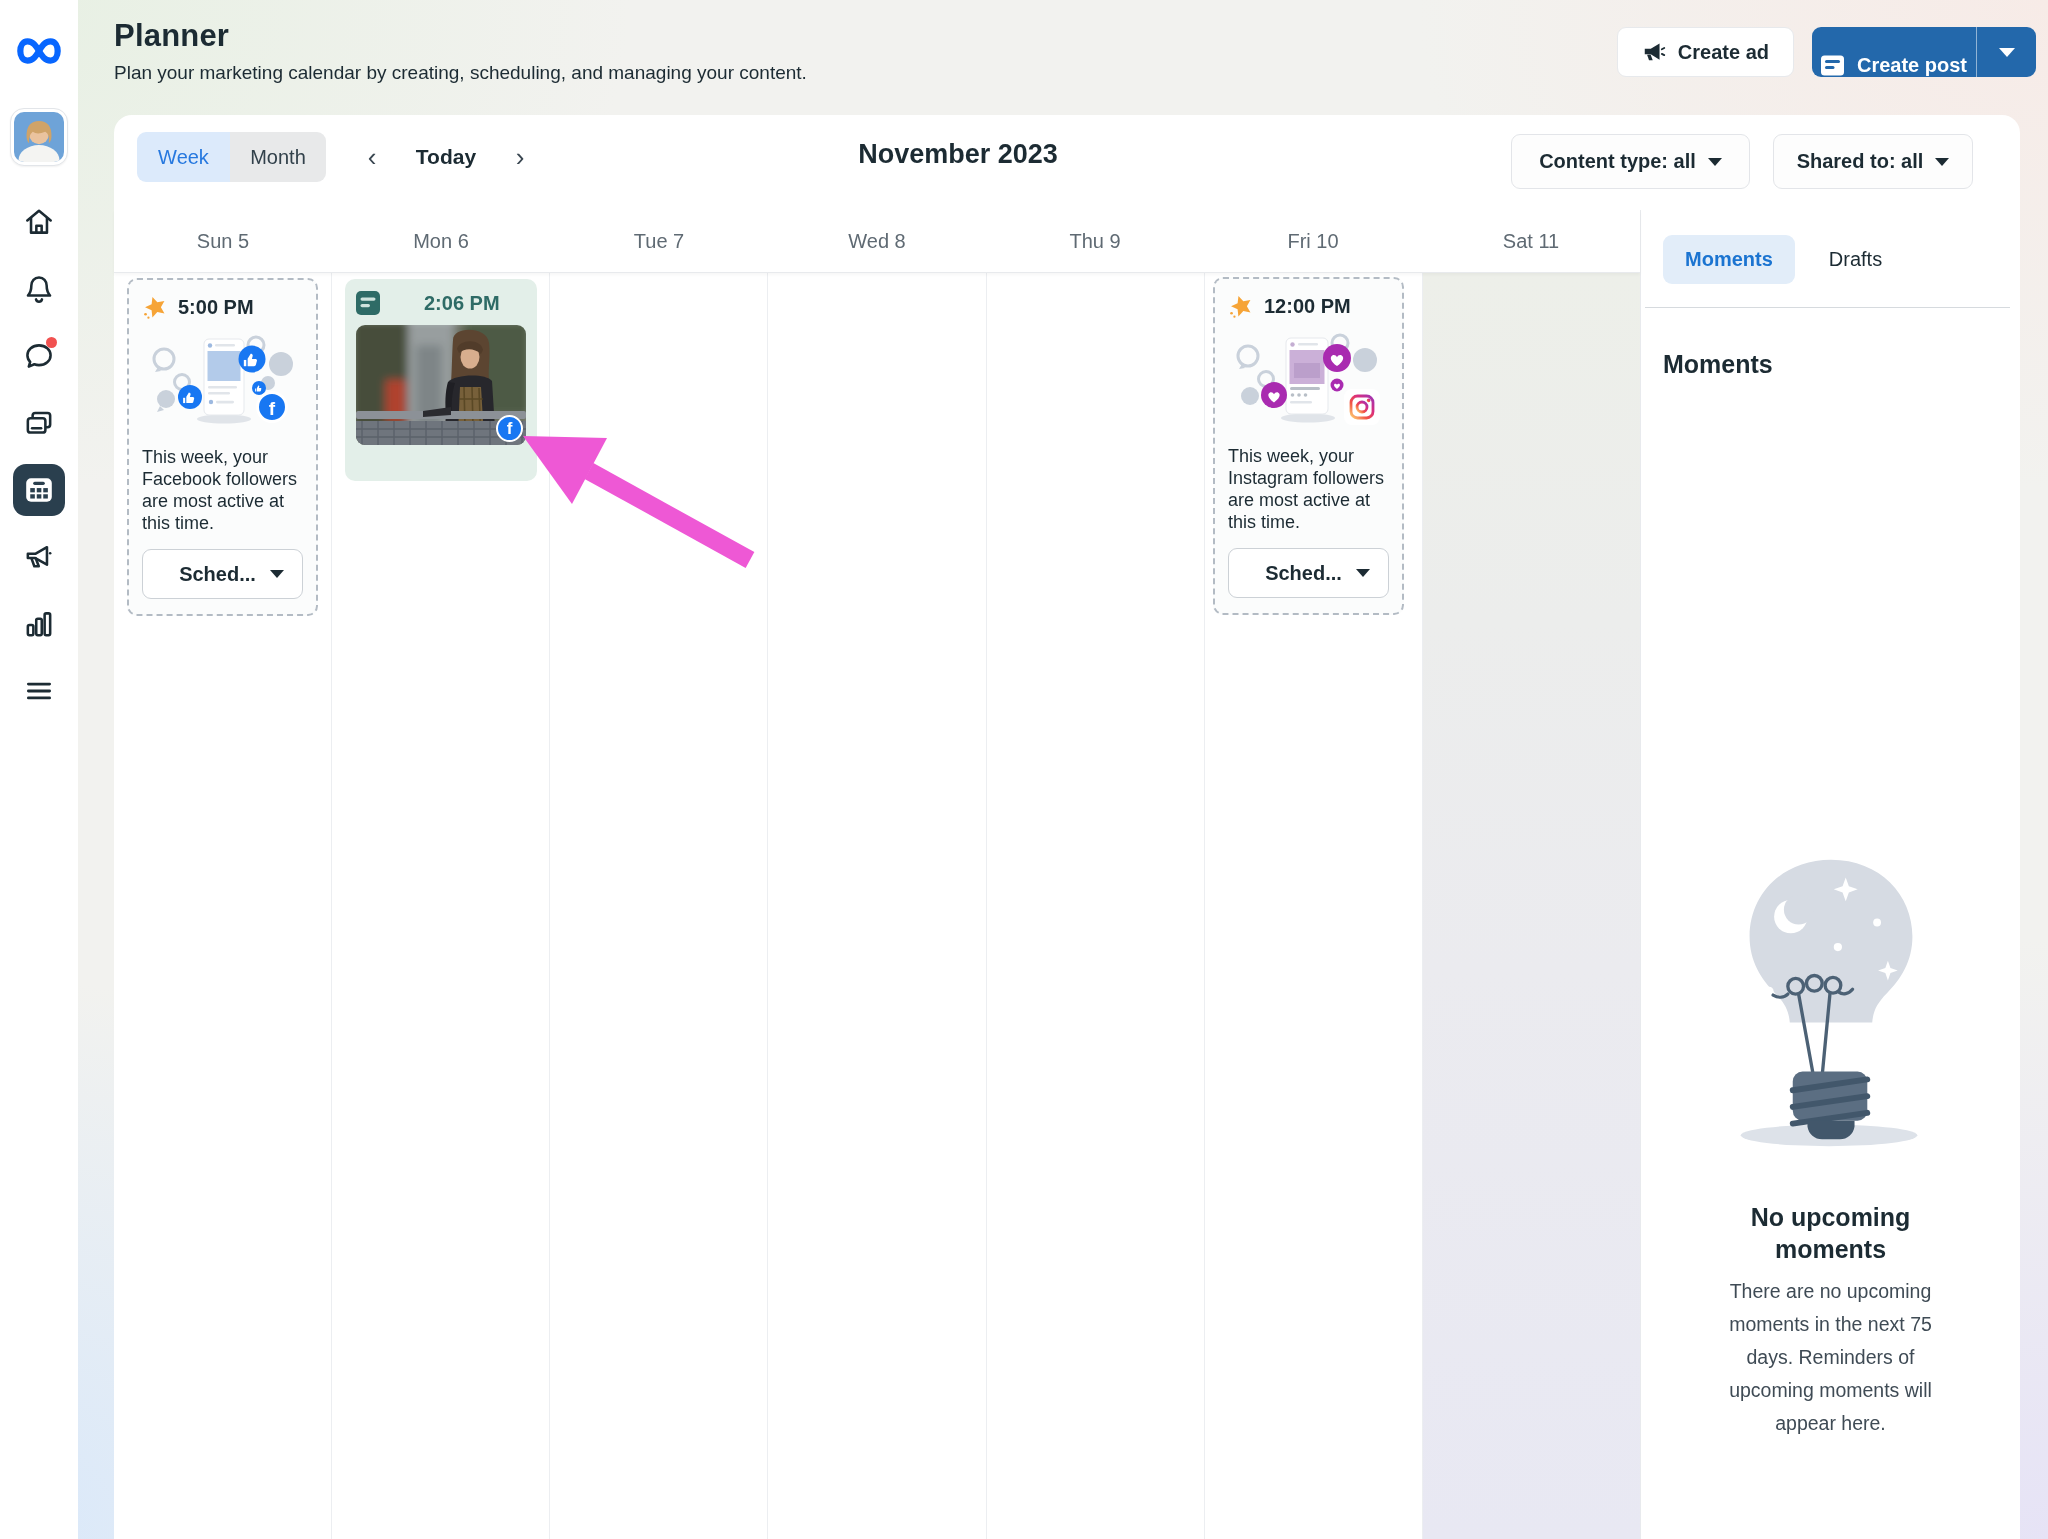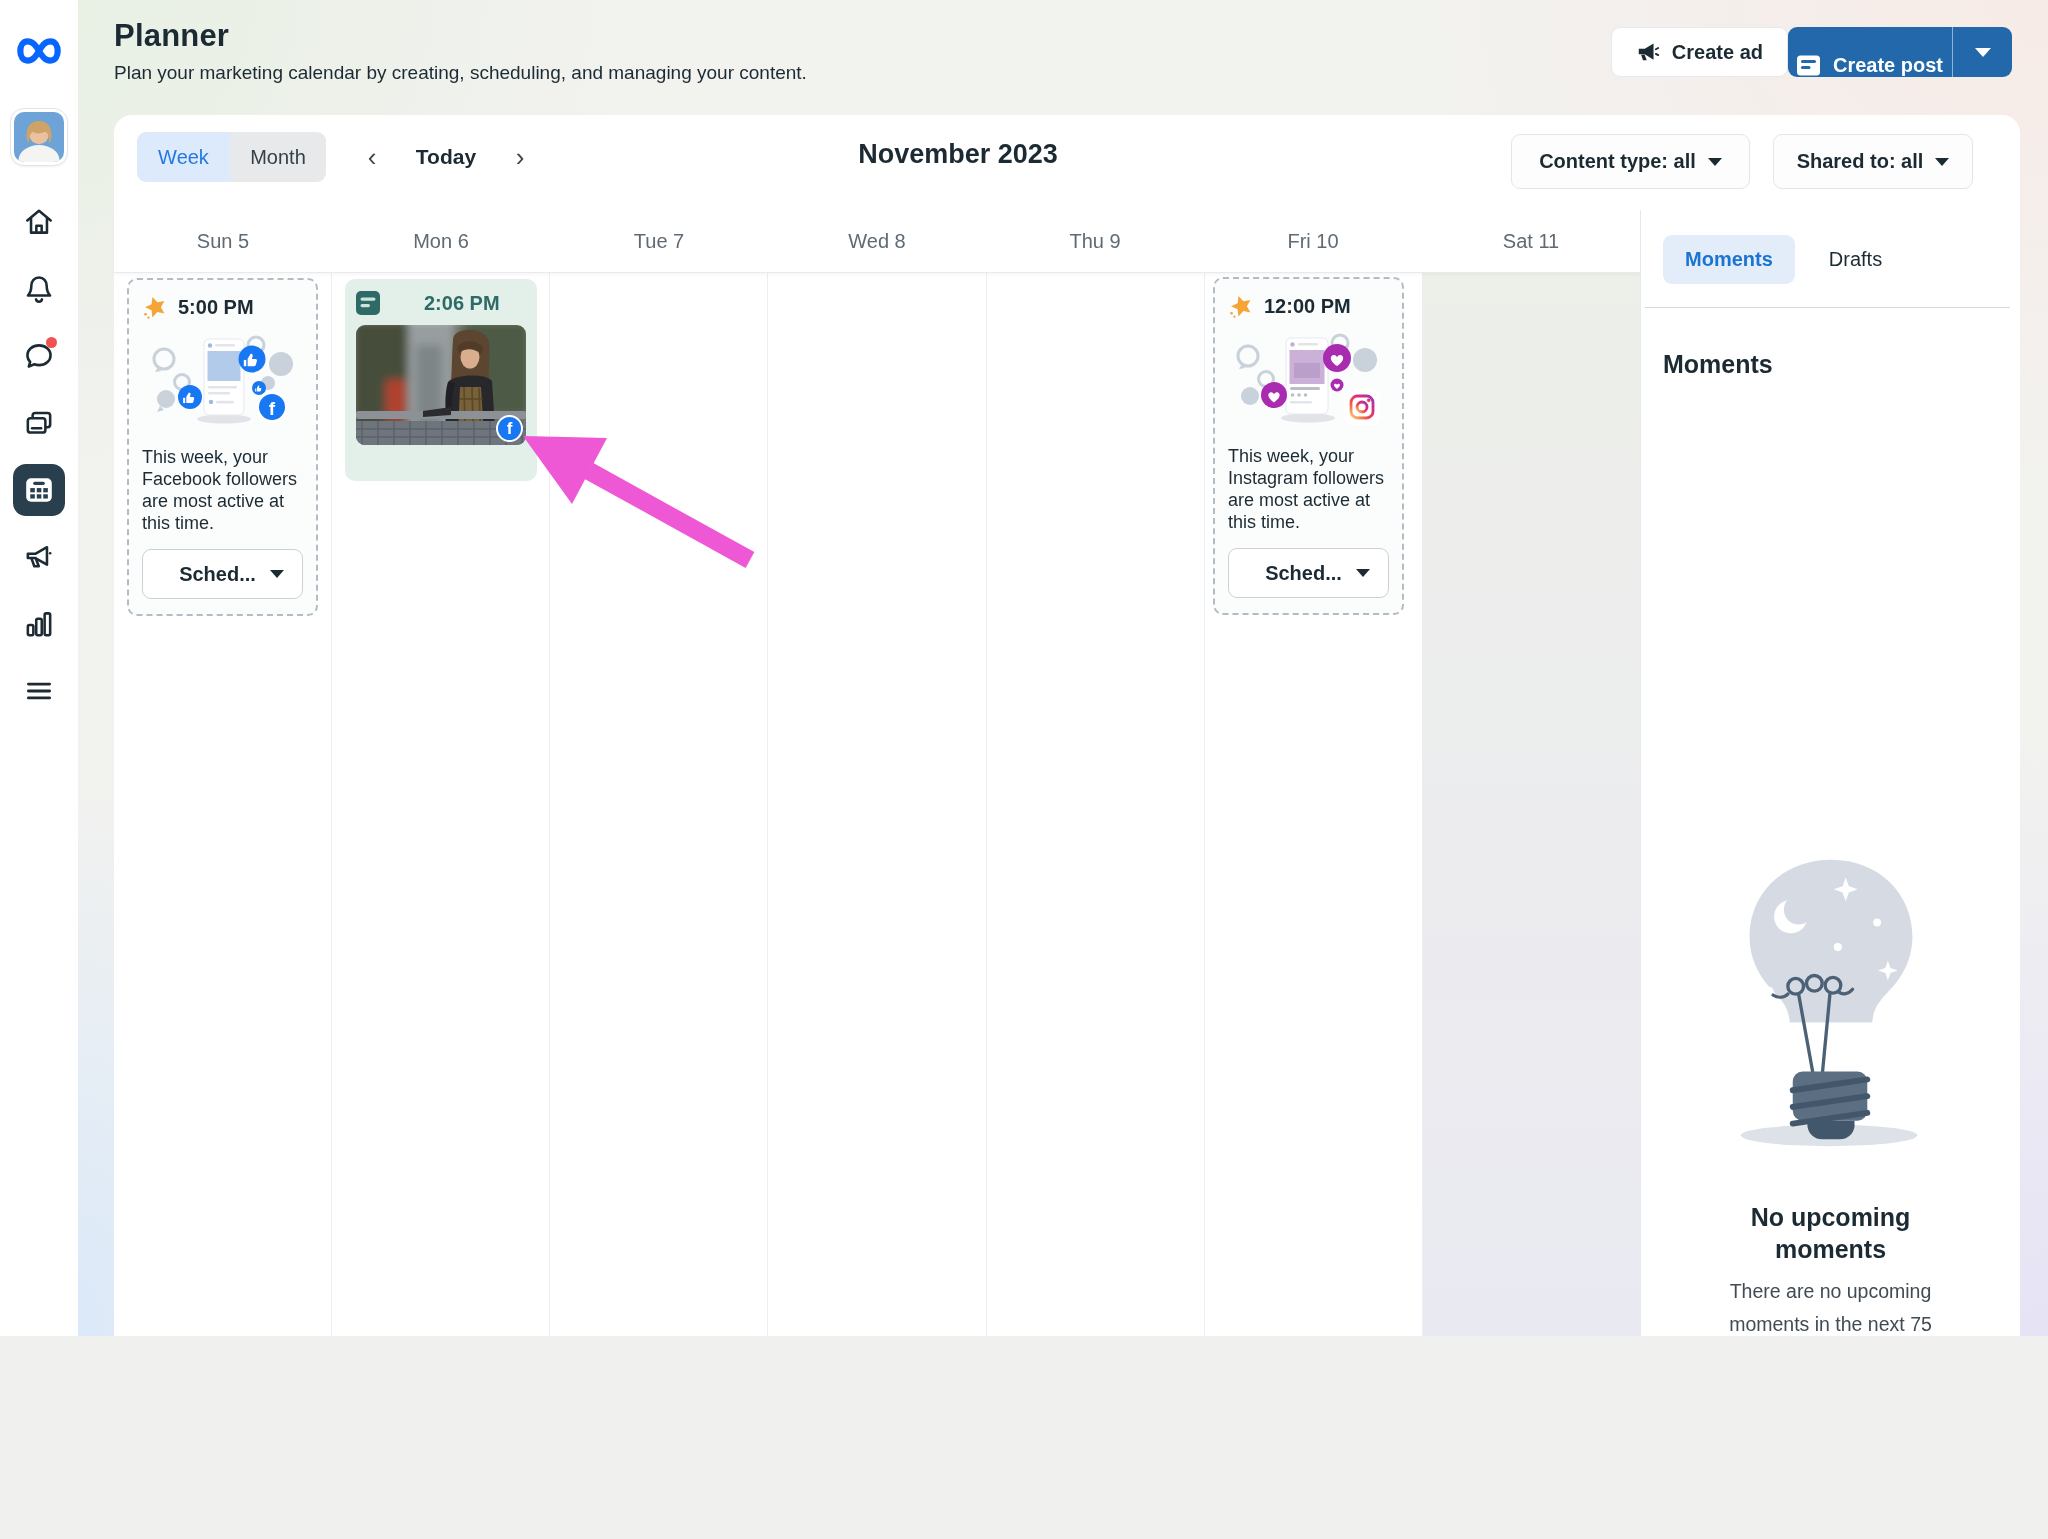--- a/index.html
+++ b/index.html
@@ -1,20 +1,20 @@
 <!DOCTYPE html>
 <html><head>
 <meta charset="utf-8">
 <style>
   * { margin:0; padding:0; box-sizing:border-box; }
   html,body { background:#f0f0ee; }
   body { font-family:"Liberation Sans", sans-serif; color:#1c2b33; }
 
   .page{
-    position:relative; width:2048px; height:1336px; overflow:hidden;
+    position:relative; width:2048px; height:1539px; overflow:hidden;
     background:
       radial-gradient(900px 700px at 0% 0%,   #e7f0e3 0%, rgba(231,240,227,0) 70%),
       radial-gradient(900px 700px at 100% 0%, #f7ebe7 0%, rgba(247,235,231,0) 70%),
       radial-gradient(900px 800px at 0% 100%, #d9e8fa 0%, rgba(217,232,250,0) 70%),
       radial-gradient(900px 800px at 100% 100%, #e6e3f6 0%, rgba(230,227,246,0) 75%),
       #f2f2ef;
   }
 
   
   .sidebar{
@@ -31,21 +31,21 @@
   .nav{ margin-top:36px; display:flex; flex-direction:column; align-items:center; }
   .nav-item{ width:52px; height:40px; margin-bottom:27px; display:flex; align-items:center; justify-content:center; cursor:pointer; position:relative; }
   .nav-item.selected{ height:52px; background:#2a3f4e; border-radius:13px; margin-top:-6px; margin-bottom:21px; }
   .nav-badge{ position:absolute; top:1px; right:8px; width:11px; height:11px; border-radius:50%; background:#f15150; }
 
   
   .titles{ position:absolute; left:114px; top:18px; z-index:2; }
   .titles h1{ font-size:31px; font-weight:700; letter-spacing:.2px; }
   .titles p{ margin-top:8px; font-size:19px; color:#1c2b33; }
 
-  .hdr-actions{ position:absolute; top:27px; right:36px; display:flex; gap:0; z-index:2; }
+  .hdr-actions{ position:absolute; top:27px; right:12px; display:flex; gap:18px; z-index:2; }
   .btn-create-ad{
     height:50px; padding:0 24px; background:#fff; border:1px solid #e7e9ec; border-radius:9px;
     display:flex; align-items:center; gap:12px; font-size:20px; font-weight:700; color:#1c2b33; cursor:pointer;
   }
   .btn-post-group{ display:flex; height:50px; border-radius:9px; overflow:hidden; cursor:pointer; }
   .btn-post-main{
     background:#2368ab; color:#fff; display:flex; align-items:flex-end; gap:12px;
     padding:0 9px; font-size:20px; font-weight:700;
   }
   .btn-post-caret{

